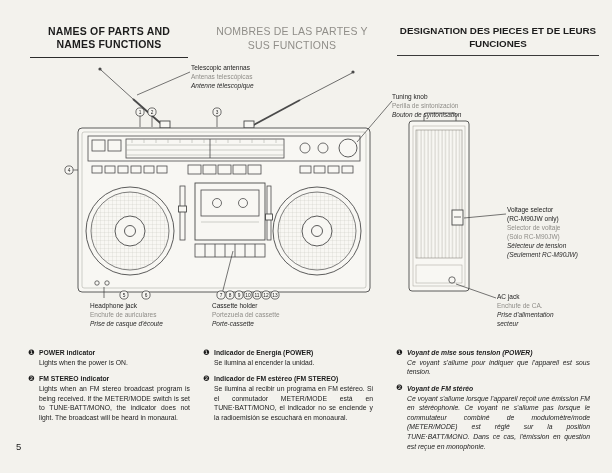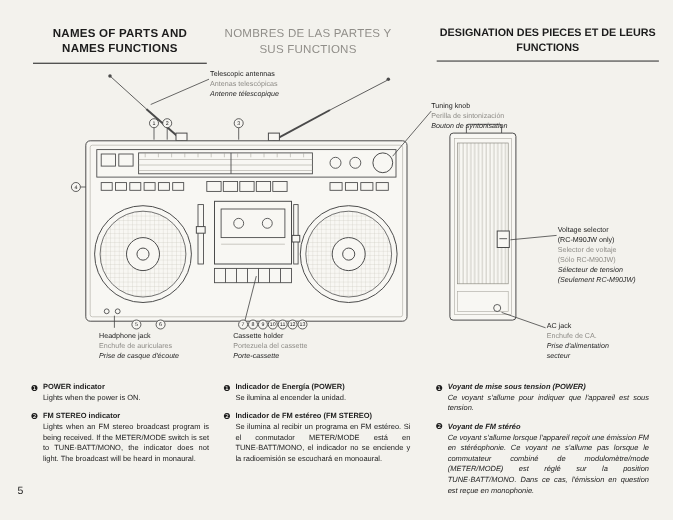--- a/index.html
+++ b/index.html
@@ -10,21 +10,21 @@
     color:#1c1c1c;
     position:relative;
     overflow:hidden;
   }
   .page { position:absolute; inset:0; background:#f3f2ed; }
 
   
   .hdr { position:absolute; top:25px;text-align:center; }
   .hdr div { display:block; }
   .hdr-en { left:30px; width:158px; font-size:10.5px; font-weight:bold; line-height:1.28; letter-spacing:.2px; padding-bottom:5px; border-bottom:1px solid #2c2c2c; }
-  .hdr-es { left:192px; width:176px; font-size:10.5px; color:#908e89; line-height:1.3; letter-spacing:.2px; }
+  .hdr-es { left:204px; width:176px; font-size:10.5px; color:#908e89; line-height:1.3; letter-spacing:.2px; }
   .hdr-fr { left:397px; width:202px; font-size:9.8px; font-weight:bold; line-height:1.32; padding-bottom:4px; border-bottom:1px solid #3a3a3a; }
 
   
   #diagram-svg { position:absolute; left:0; top:0; width:612px; height:473px; }
   .s  { stroke:#4a4a4a; stroke-width:.8; fill:none; }
   .s2 { stroke:#4a4a4a; stroke-width:1.8; fill:none; }
   .sf { stroke:#4a4a4a; stroke-width:.9; fill:#f8f7f3; }
   .thin { stroke:#a3a198; stroke-width:.5; fill:none; }
   .leader { stroke:#3c3c3c; stroke-width:.7; fill:none; }
   .marker-dot { fill:#f6f5f1; stroke:#333; stroke-width:.7; }
@@ -54,21 +54,21 @@
   <header class="hdr hdr-en">
     <div>NAMES OF PARTS AND</div>
     <div>NAMES FUNCTIONS</div>
   </header>
   <header class="hdr hdr-es">
     <div>NOMBRES DE LAS PARTES Y</div>
     <div>SUS FUNCTIONS</div>
   </header>
   <header class="hdr hdr-fr">
     <div>DESIGNATION DES PIECES ET DE LEURS</div>
-    <div>FUNCTIONS</div>
+    <div>FUNCIONES</div>
   </header>
 
   <svg id="diagram-svg" viewBox="0 0 612 473" xmlns="http://www.w3.org/2000/svg">
     <defs>
       <pattern id="mesh" width="4" height="4" patternUnits="userSpaceOnUse">
         <path d="M0 0H4 M0 0V4" stroke="#c9c7be" stroke-width="0.5" fill="none"></path>
       </pattern>
       <pattern id="vlines" width="3.5" height="6" patternUnits="userSpaceOnUse">
         <path d="M1 0V6" stroke="#b2b0a7" stroke-width="0.6" fill="none"></path>
       </pattern>

